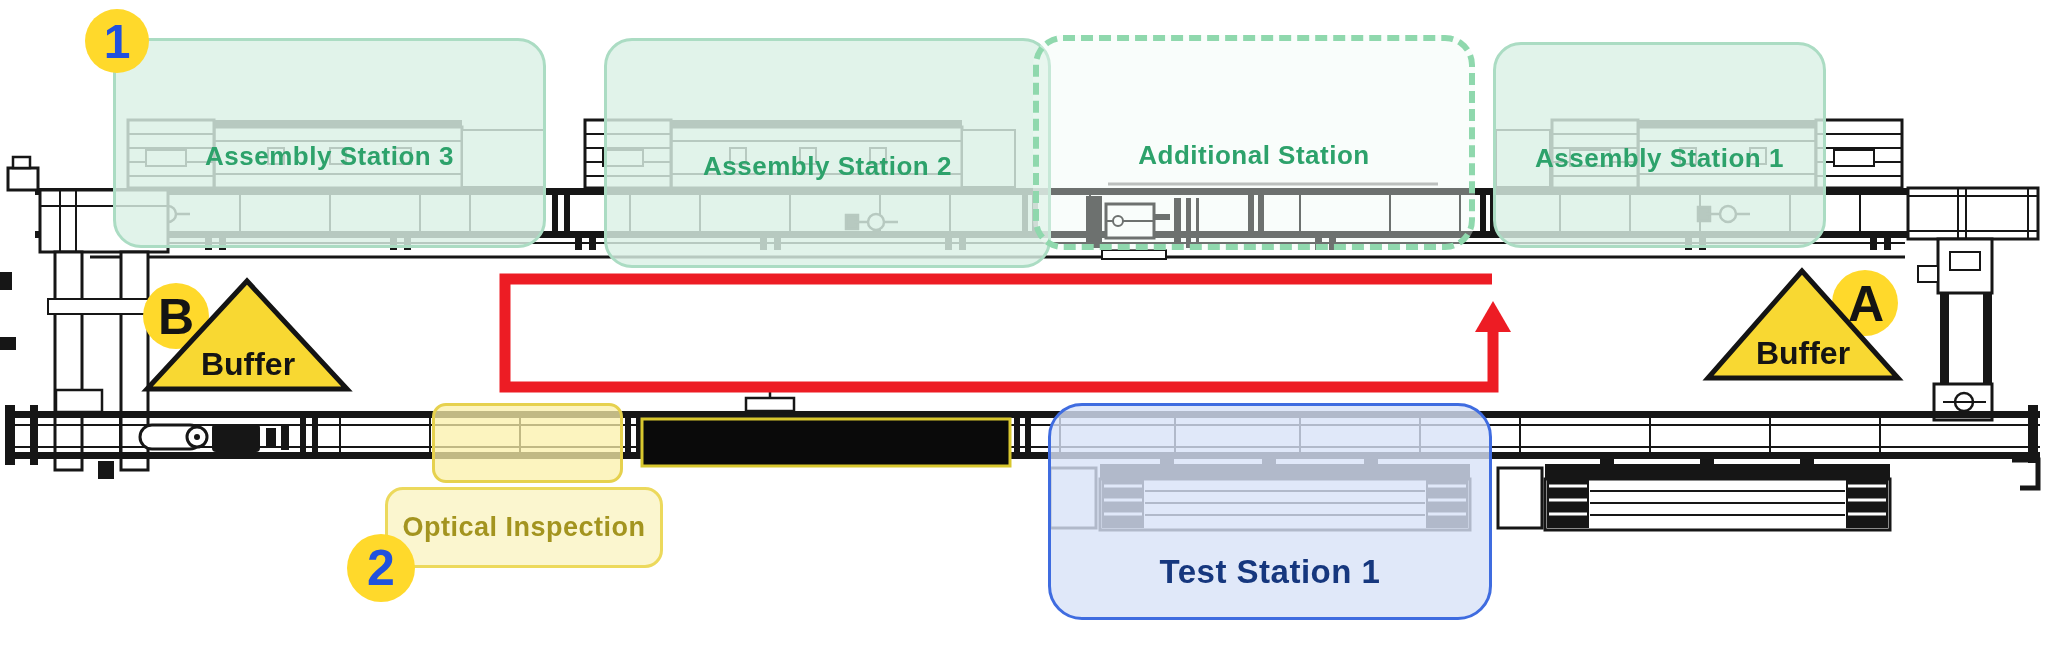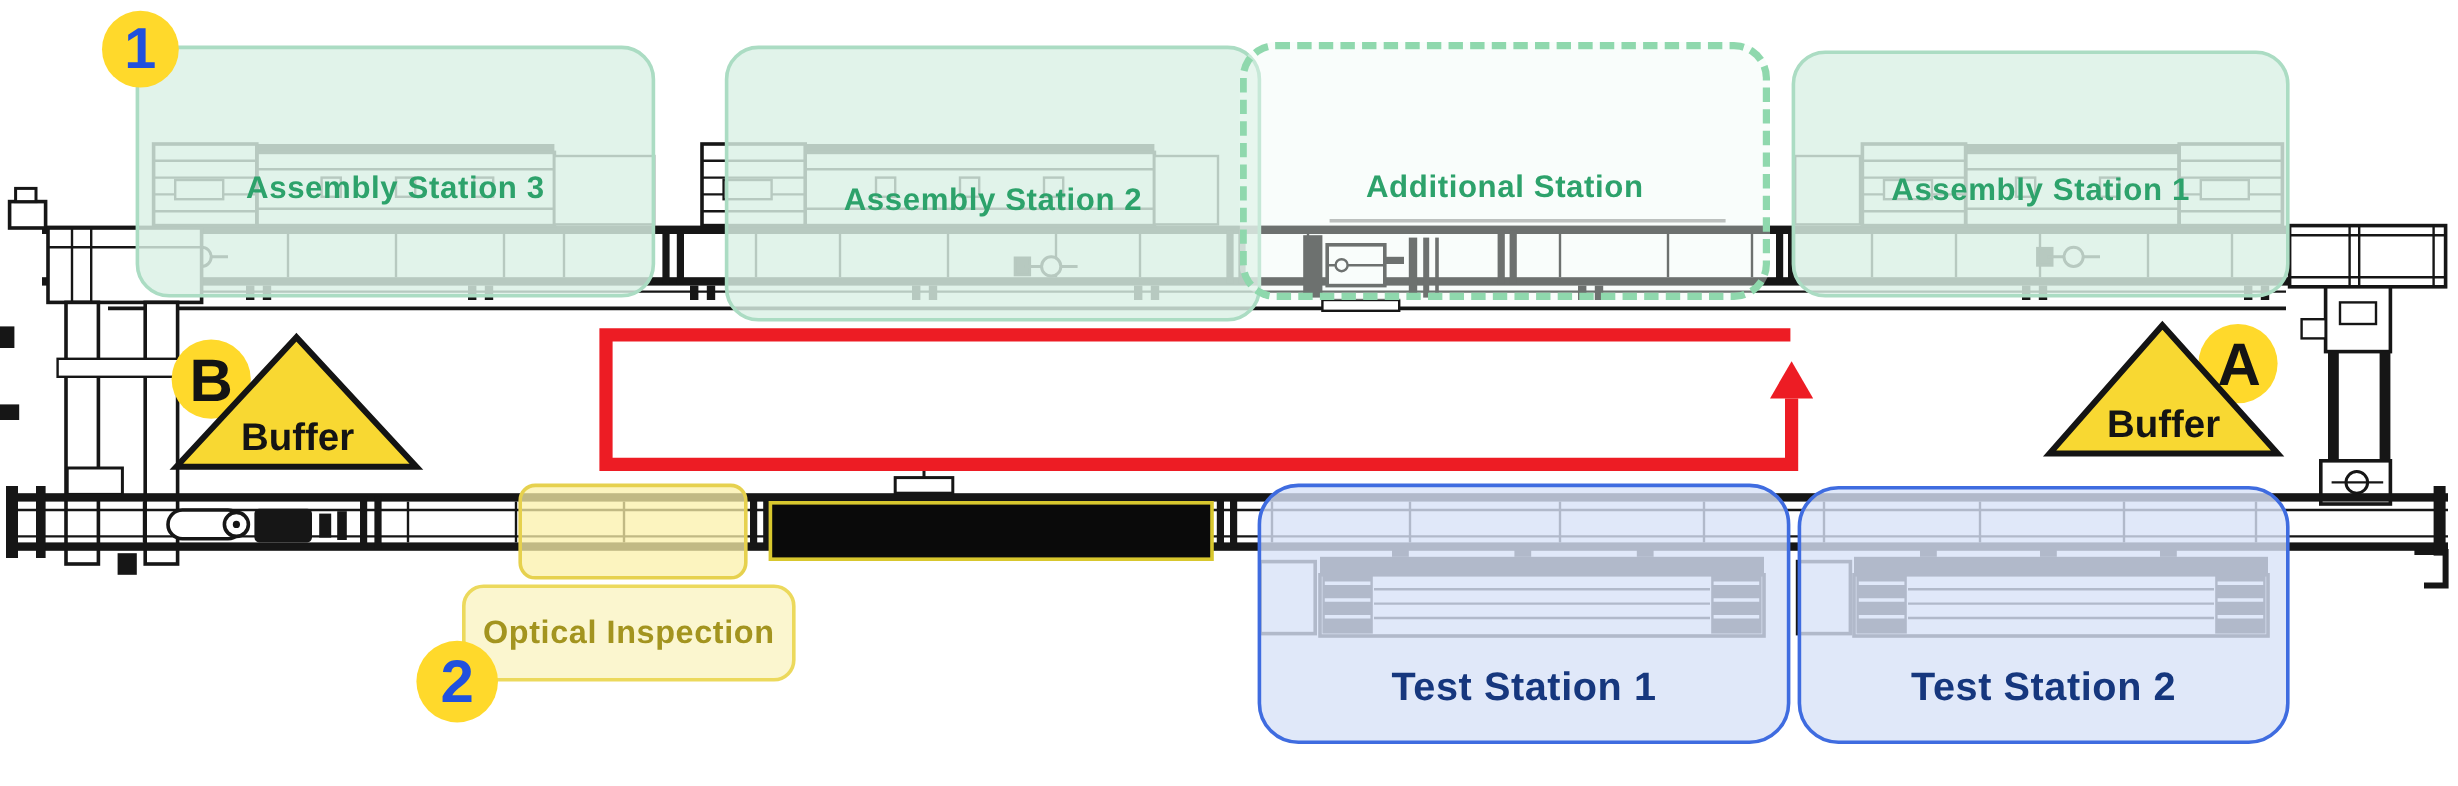--- a/index.html
+++ b/index.html
@@ -333,34 +333,31 @@
 
   <div class="region green" style="left:113px;top:38px;width:433px;height:210px">
     <span class="green-label">Assembly Station 3</span>
   </div>
   <div class="region green" style="left:604px;top:38px;width:447px;height:230px">
     <span class="green-label">Assembly Station 2</span>
   </div>
   <div class="region green dashed" style="left:1033px;top:35px;width:442px;height:215px">
     <span class="green-label">Additional Station</span>
   </div>
-  <div class="region green" style="left:1493px;top:42px;width:415px;height:206px">
+  <div class="region green" style="left:1493px;top:42px;width:333px;height:206px">
     <span class="green-label">Assembly Station 1</span>
   </div>
 
   <div class="region yellow-zone" style="left:432px;top:403px;width:191px;height:80px"></div>
   <div class="region yellow-labelbox" style="left:385px;top:487px;width:278px;height:81px">
     <span class="olive-label">Optical Inspection</span>
   </div>
 
   <div class="region blue" style="left:1048px;top:403px;width:444px;height:217px">
     <span class="blue-label">Test Station 1</span>
-  </div>
-  <div class="region blue" style="left:1498px;top:405px;width:410px;height:215px">
-    <span class="blue-label">Test Station 2</span>
   </div>
 
   <svg class="redloop" width="2048" height="655" viewBox="0 0 2048 655">
     <path d="M1492,279 L505,279 L505,387 L1493,387 L1493,332" fill="none" stroke="#ed1c24" stroke-width="11"></path>
     <polygon points="1493,301 1475,332 1511,332" fill="#ed1c24"></polygon>
   </svg>
 
   <svg class="buffers" width="2048" height="655" viewBox="0 0 2048 655">
     <g>
       <circle cx="176" cy="316" r="33" fill="#ffd92b"></circle>

